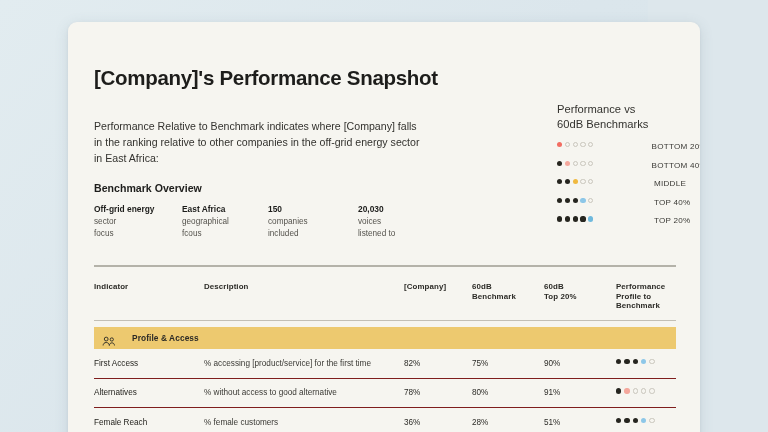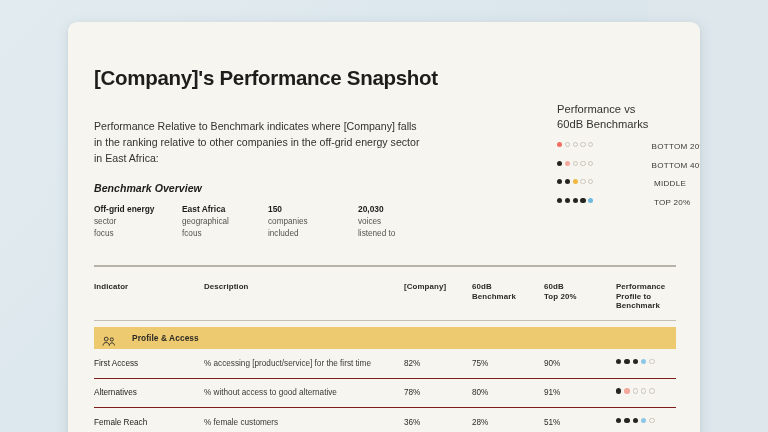--- a/index.html
+++ b/index.html
@@ -37,21 +37,21 @@
   }
 
   
   .intro {
     position:absolute; left:26px; top:96px; width:330px;
     font-size:10.6px; line-height:16.2px; color:#33322e;
   }
 
   .bmk-title {
     position:absolute; left:26px; top:160px;
-    font-size:10.6px; font-weight:bold; color:#1d1d1b;font-style:italic;
+    font-size:10.6px; font-weight:bold; color:#1d1d1b;
   }
 
   
   .stats { position:absolute; left:26px; top:182px; width:360px; display:flex; }
   .stat { font-size:8.2px; line-height:11.6px; color:#55534d; }
   .stat .v { font-weight:bold; font-size:8.4px; color:#1d1d1b; display:block; margin-bottom:.5px; }
   .stat.s0 { width:86px; }
   .stat.s1 { width:88px; }
   .stat.s2 { width:90px; }
   .stat.s3 { width:90px; }
@@ -187,20 +187,30 @@
               <span class="dot empty"></span>
               <span class="dot empty"></span>
             </div>
             <span class="ltext">MIDDLE</span>
           </div>
           <div class="lrow">
             <div class="dots">
               <span class="dot dark"></span>
               <span class="dot dark"></span>
               <span class="dot dark"></span>
+              <span class="dot" style="background: rgb(141, 199, 232);"></span>
+              <span class="dot empty"></span>
+            </div>
+            <span class="ltext">TOP 40%</span>
+          </div>
+          <div class="lrow">
+            <div class="dots">
+              <span class="dot dark"></span>
+              <span class="dot dark"></span>
+              <span class="dot dark"></span>
               <span class="dot dark"></span>
               <span class="dot" style="background: rgb(111, 185, 221);"></span>
             </div>
             <span class="ltext">TOP 20%</span>
           </div>
         </div>
     </div>
 
     <div class="divider"></div>
 

